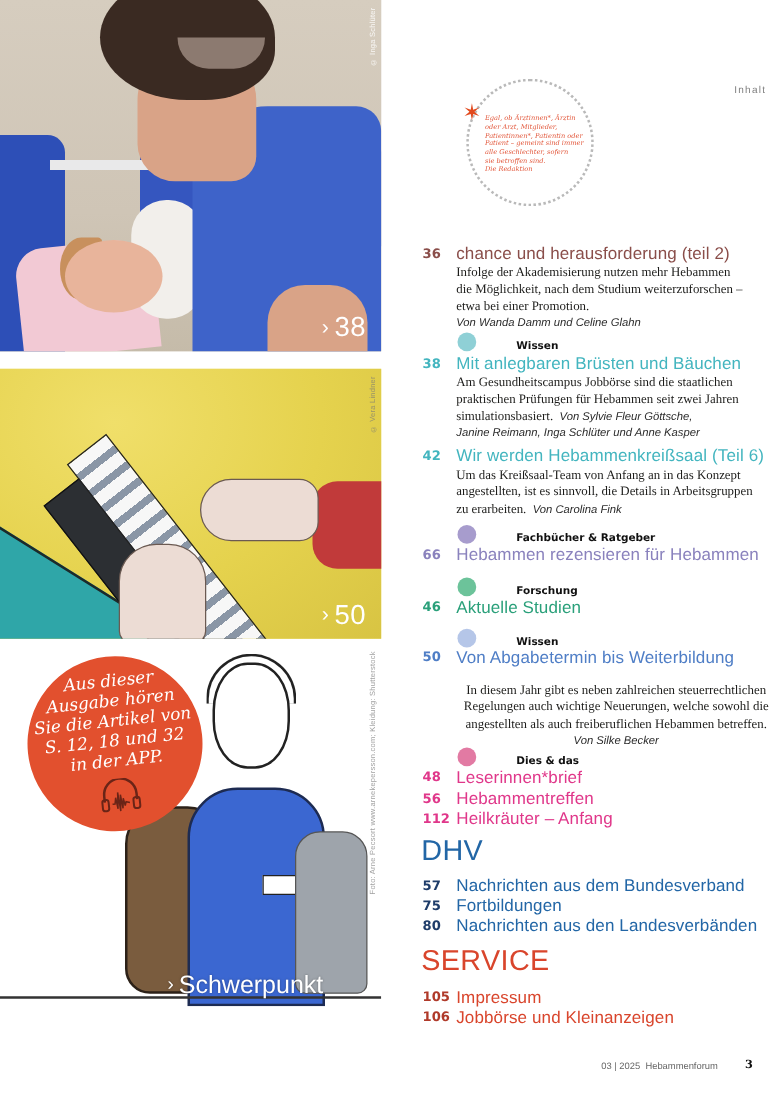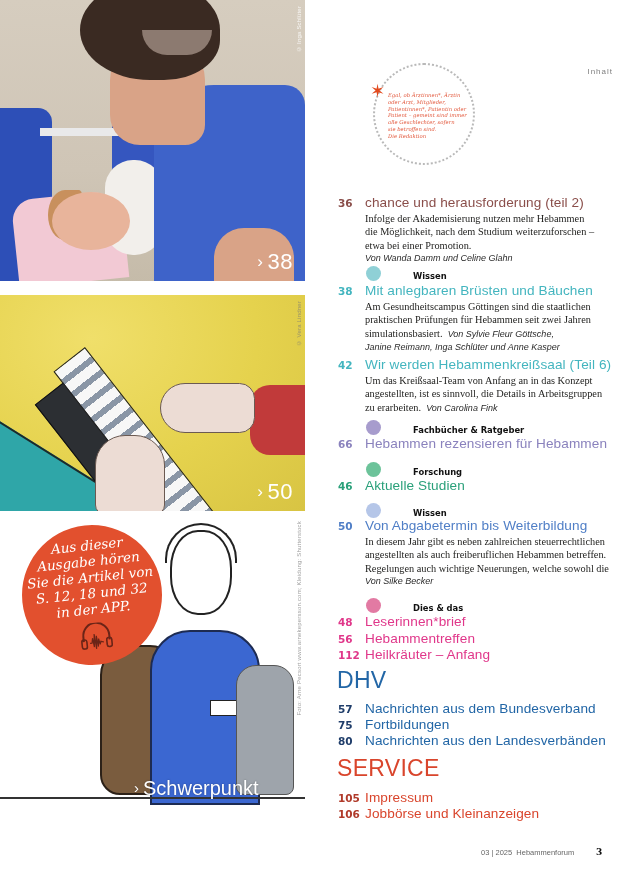--- a/index.html
+++ b/index.html
@@ -217,21 +217,21 @@
 </div>
 
 <div class="cat" style="top:271px;">
   <span class="cat-dot" style="background:#8fd0d6;"></span>
   <span class="cat-label">Wissen</span>
 </div>
 <div class="toc-entry" style="top:283px;">
   <span class="toc-num" style="color:#43b5bf;">38</span>
   <span class="toc-title" style="color:#43b5bf;">Mit anlegbaren Brüsten und Bäuchen</span>
   <div class="toc-desc" style="top:17px;">
-    <div>Am Gesundheitscampus Göttingen sind die staatlichen</div>
+    <div>Am Gesundheitscampus Jobbörse sind die staatlichen</div>
     <div>praktischen Prüfungen für Hebammen seit zwei Jahren</div>
     <div><span>simulationsbasiert.</span>&nbsp; <span class="toc-author">Von Sylvie Fleur Göttsche,</span></div>
     <div class="toc-author">Janine Reimann, Inga Schlüter und Anne Kasper</div>
   </div>
 </div>
 
 <div class="toc-entry" style="top:357px;">
   <span class="toc-num" style="color:#43b5bf;">42</span>
   <span class="toc-title" style="color:#43b5bf;">Wir werden Hebammenkreißsaal (Teil 6)</span>
   <div class="toc-desc" style="top:17px;">
@@ -259,24 +259,24 @@
   <span class="toc-title" style="color:#2aa07a;">Aktuelle Studien</span>
 </div>
 
 <div class="cat" style="top:508px;">
   <span class="cat-dot" style="background:#b5c6e8;"></span>
   <span class="cat-label">Wissen</span>
 </div>
 <div class="toc-entry" style="top:518px;">
   <span class="toc-num" style="color:#4f7ec6;">50</span>
   <span class="toc-title" style="color:#4f7ec6;">Von Abgabetermin bis Weiterbildung</span>
-  <div class="toc-desc" style="top:17px;">
+  <div class="toc-desc" style="top:28px;text-align:center;">
     <div>In diesem Jahr gibt es neben zahlreichen steuerrechtlichen</div>
+    <div>Regelungen auch wichtige Neuerungen, welche sowohl die</div>
     <div>angestellten als auch freiberuflichen Hebammen betreffen.</div>
-    <div>Regelungen auch wichtige Neuerungen, welche sowohl die</div>
     <div class="toc-author">Von Silke Becker</div>
   </div>
 </div>
 
 <div class="cat" style="top:603px;">
   <span class="cat-dot" style="background:#e27aa3;"></span>
   <span class="cat-label">Dies &amp; das</span>
 </div>
 <div class="toc-entry" style="top:614px;">
   <span class="toc-num" style="color:#e0378a;">48</span>

